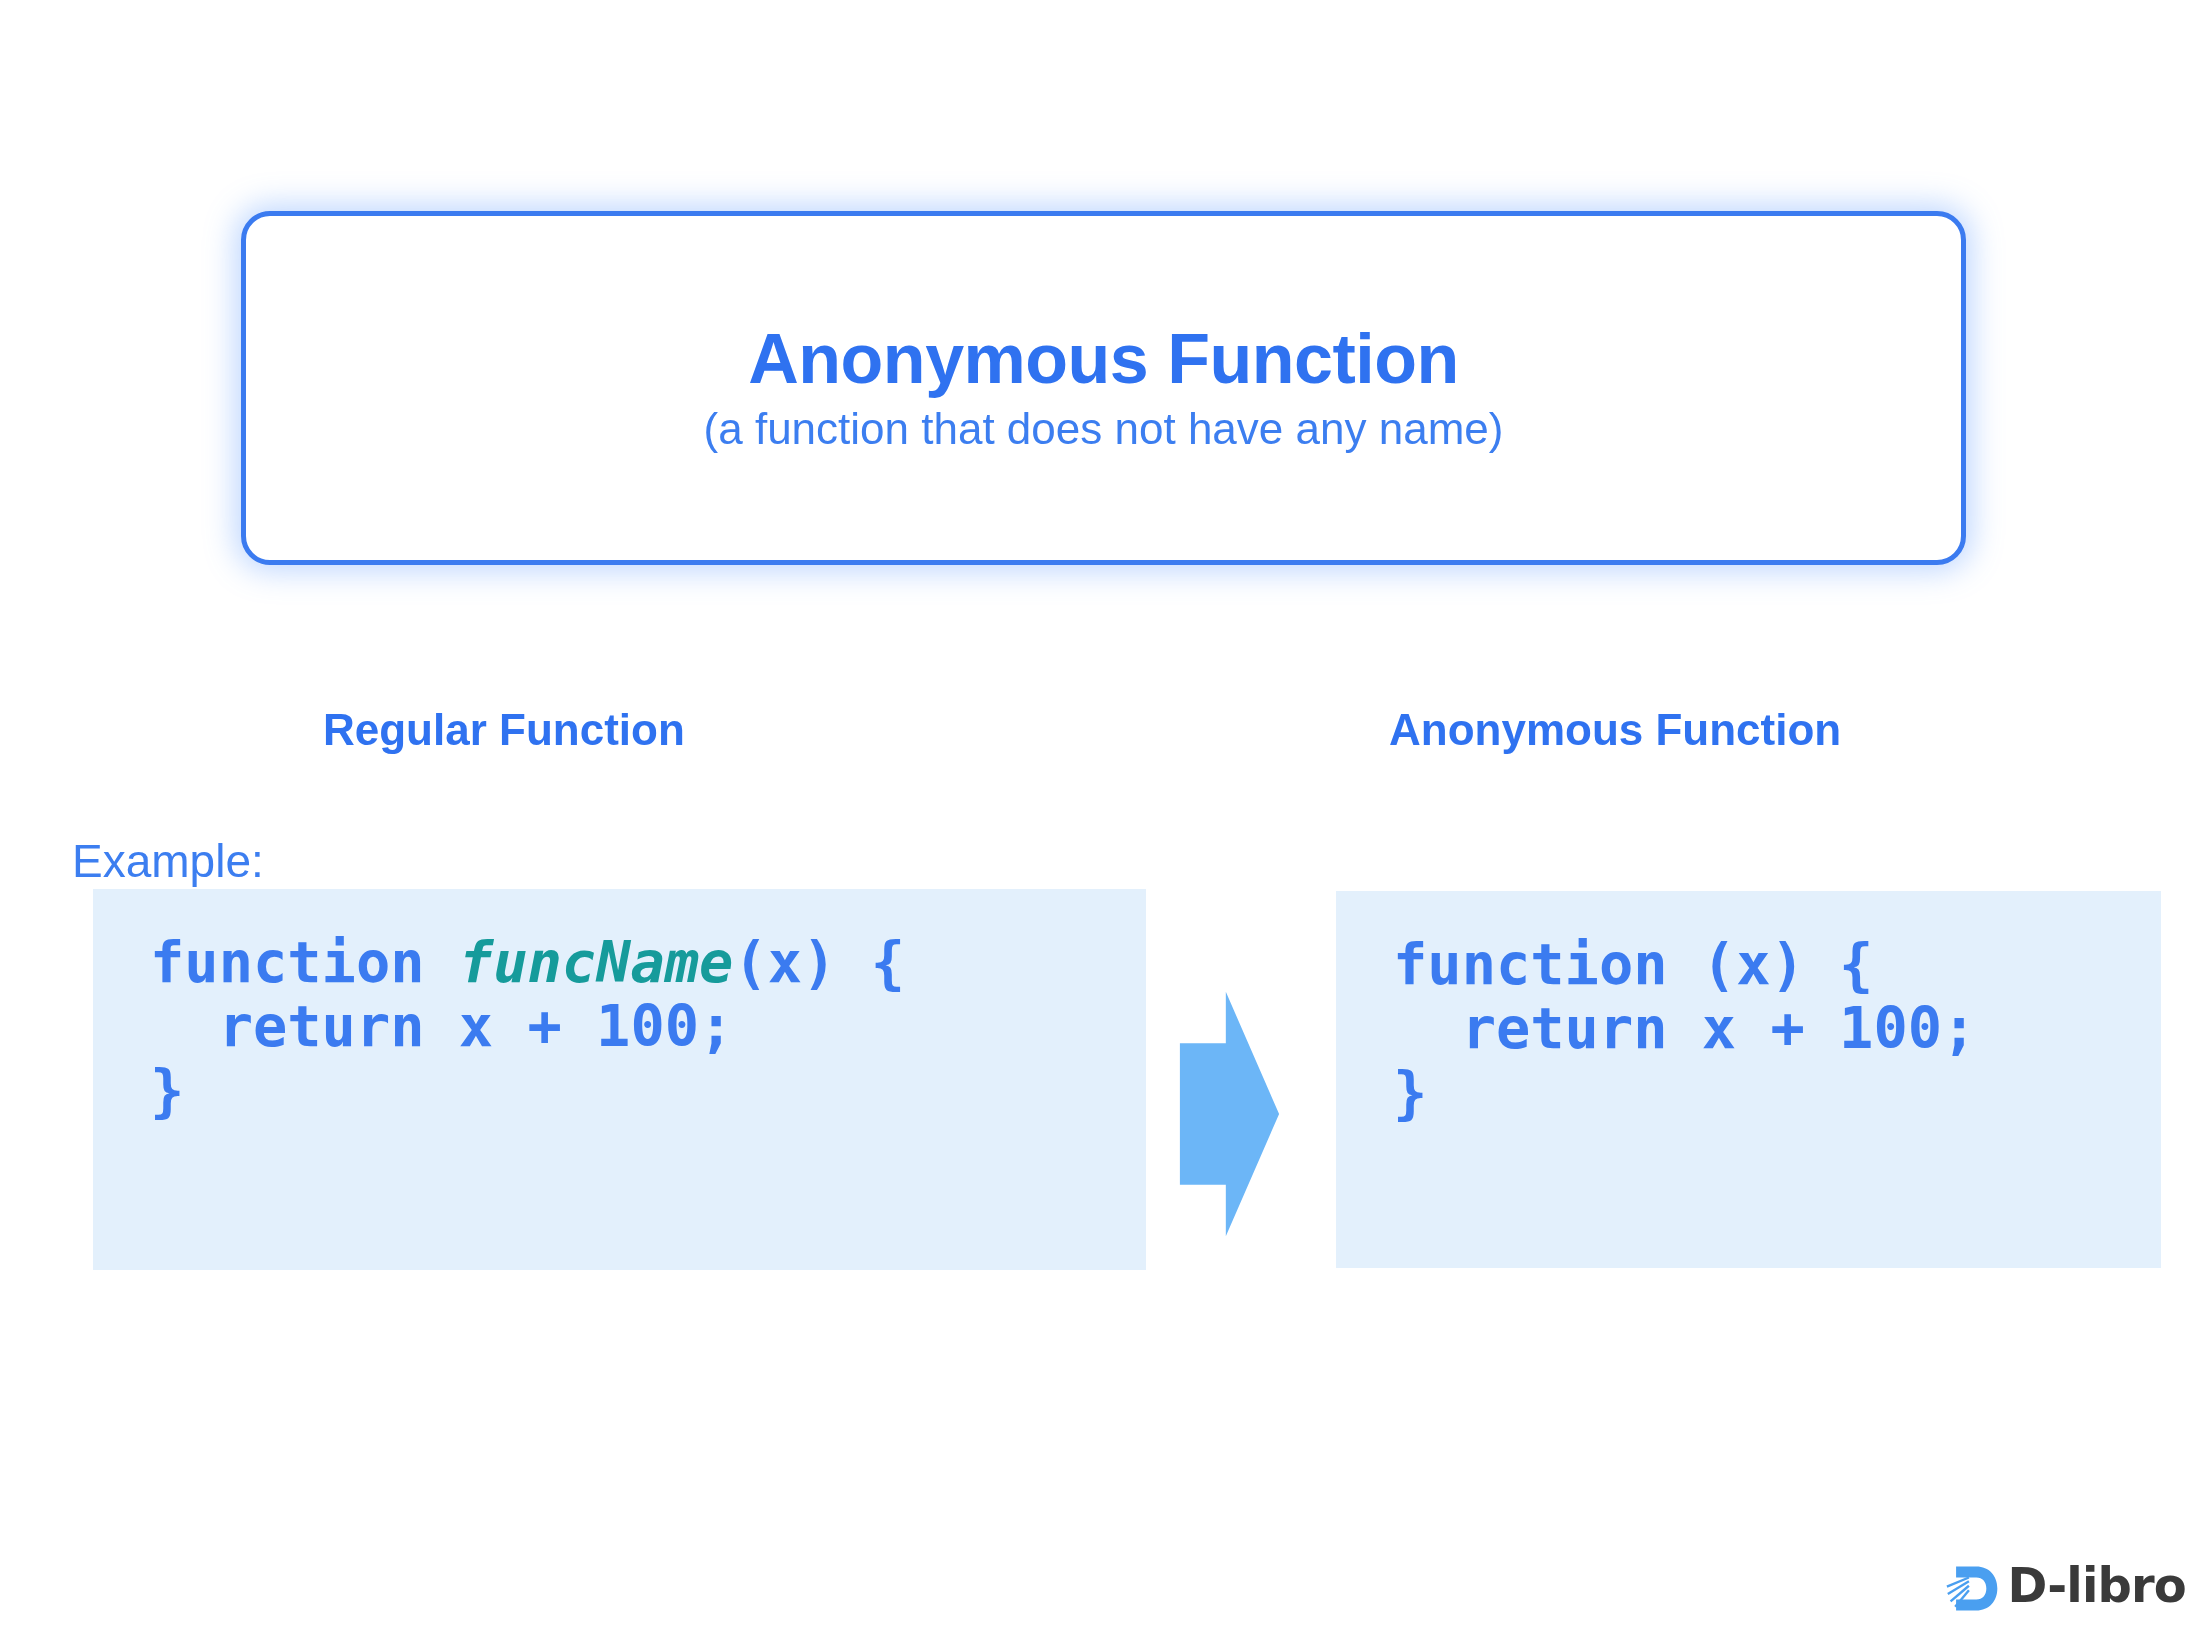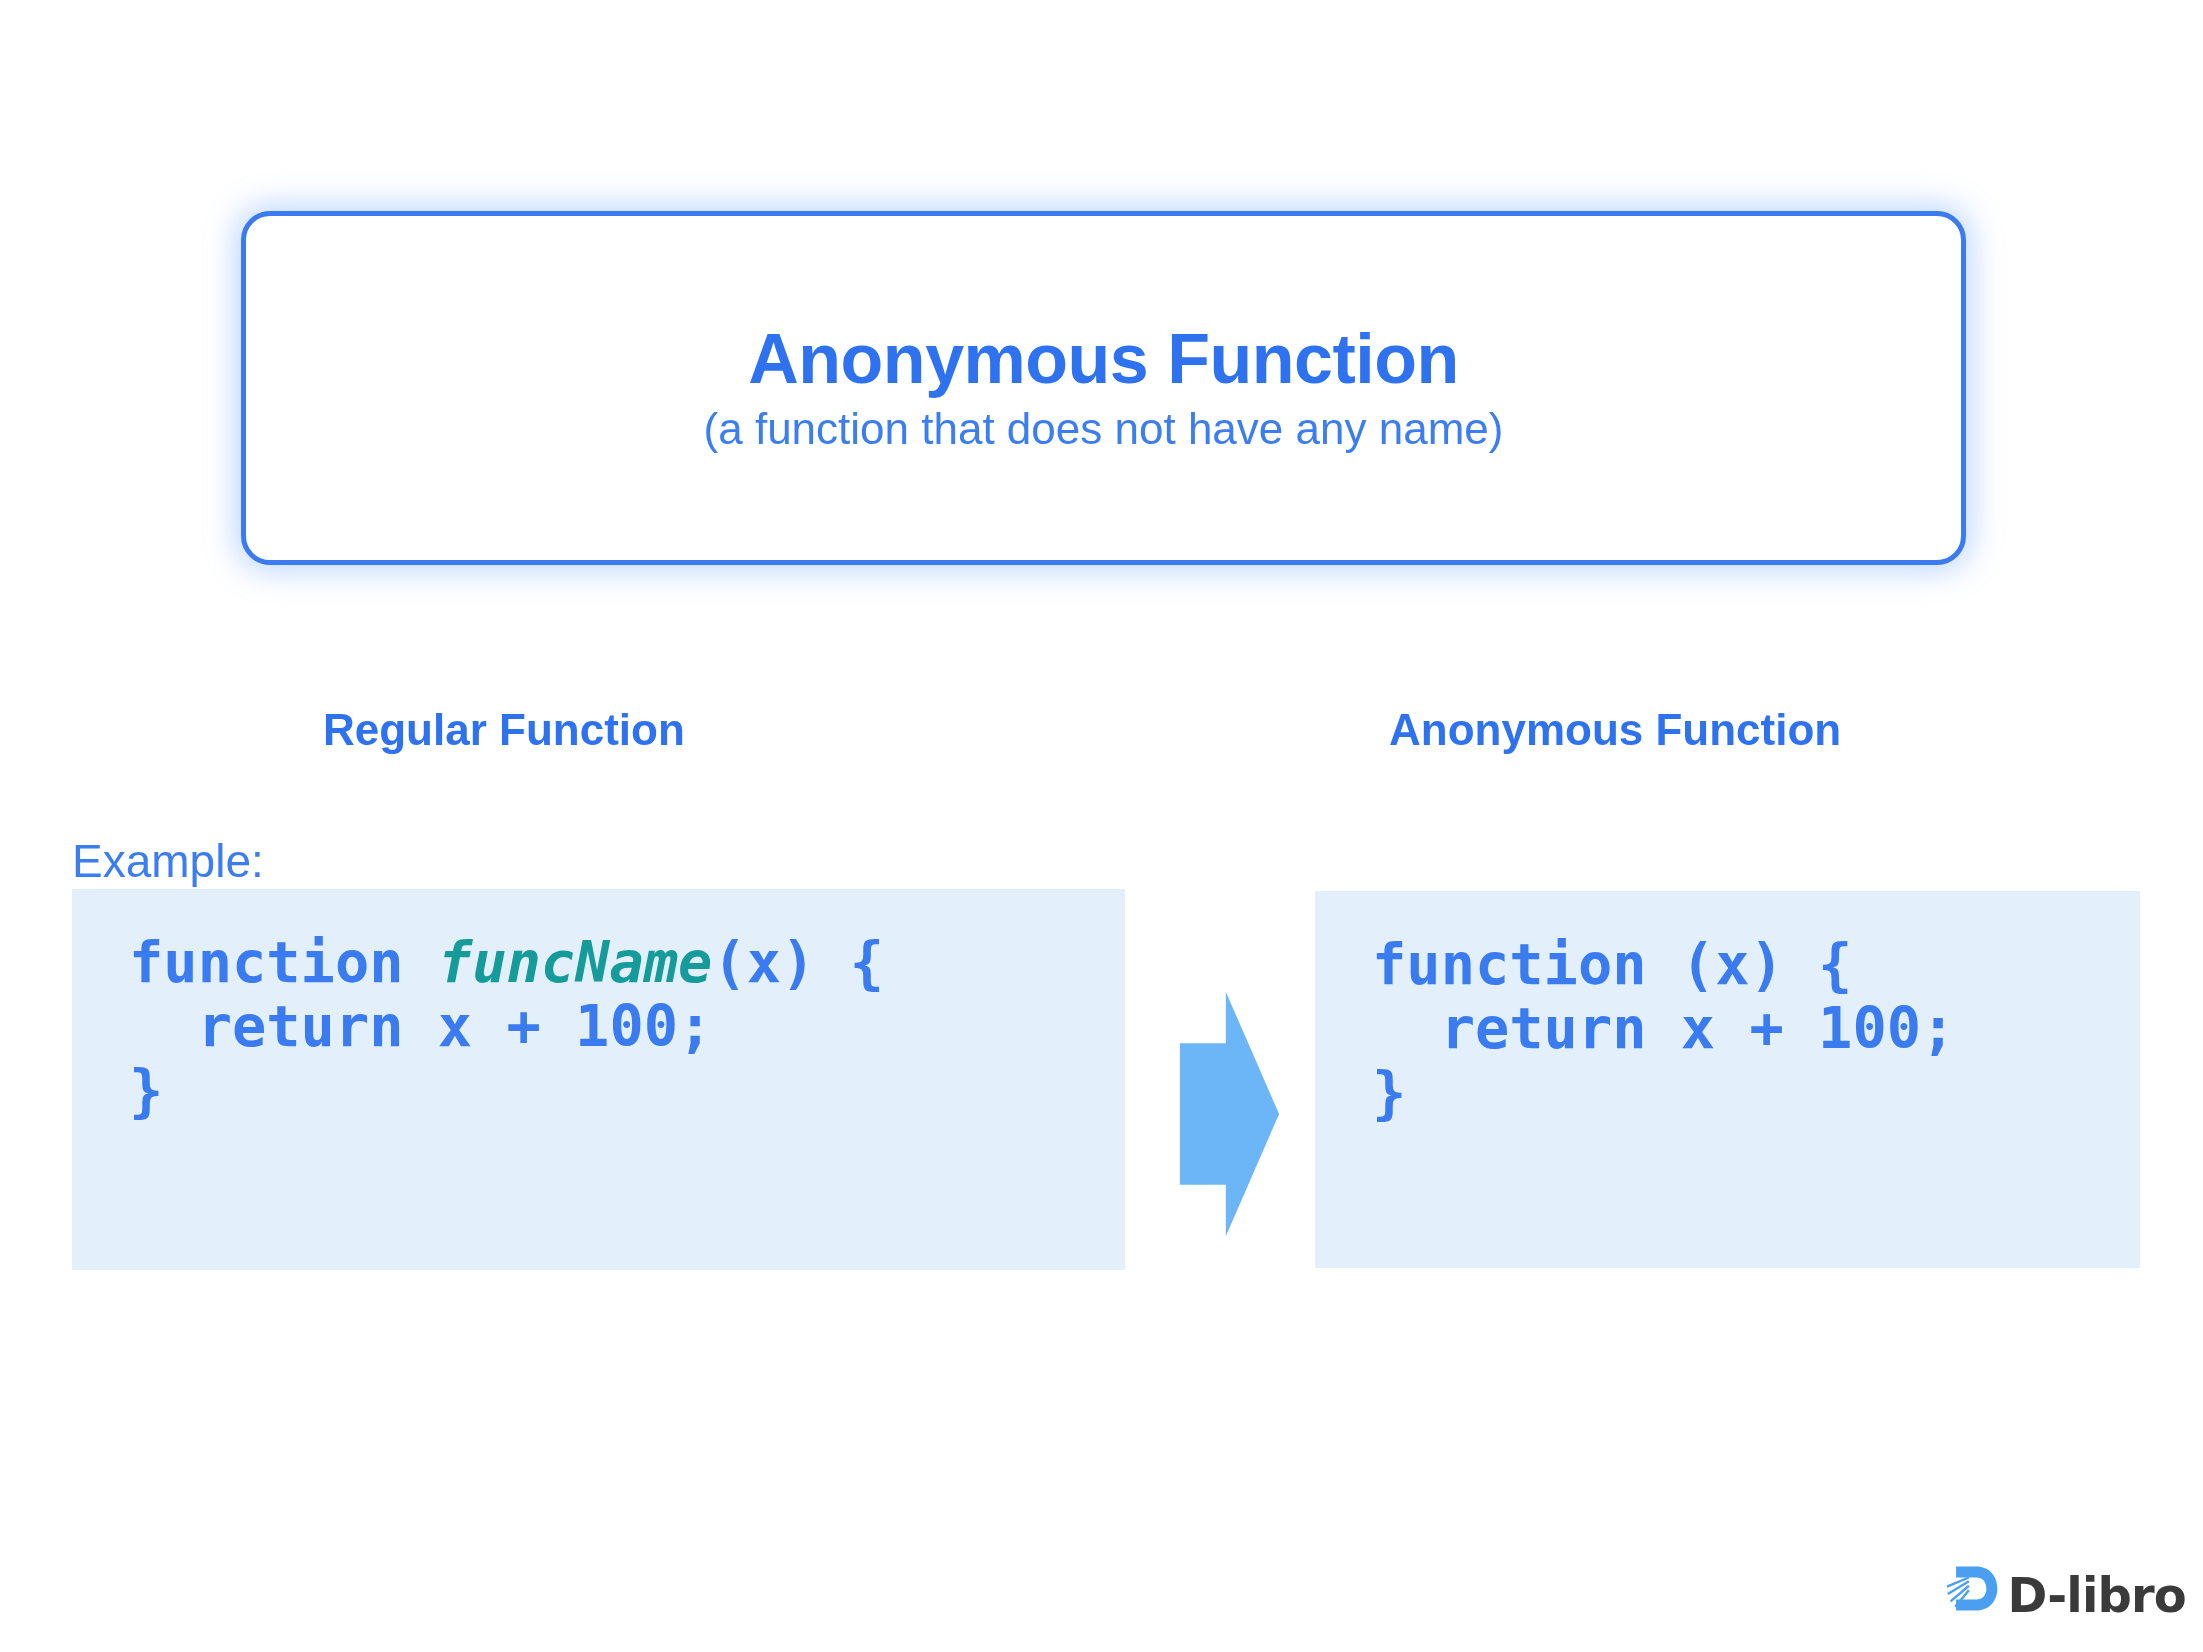--- a/index.html
+++ b/index.html
@@ -74,20 +74,21 @@
     white-space: nowrap;
     font-family: "Liberation Sans", sans-serif;
   }
 
   
   .code-block {
     position: absolute;
     background: #e3f0fc;
     box-sizing: border-box;
     padding: 42px 0 42px 0;
+    margin-left: 21px;
   }
   #code-left {
     left: 72px;
     top: 889px;
     width: 1053px;
     height: 381px;
     padding-left: 57px;
   }
   #code-right {
     left: 1315px;
@@ -118,21 +119,21 @@
     width: 103px;
     height: 248px;
   }
 
   
   #logo {
     position: absolute;
     left: 1945px;
     top: 1561px;
     display: flex;
-    align-items: flex-end;
+    align-items: flex-start;
     gap: 3.7px;
   }
   #logo-mark { display: block; }
   #logo-text {
     font-size: 48px;
     font-weight: bold;
     color: #3a3a3a;
     letter-spacing: -0.9px;
     font-family: "DejaVu Sans", sans-serif;
     line-height: 1;

